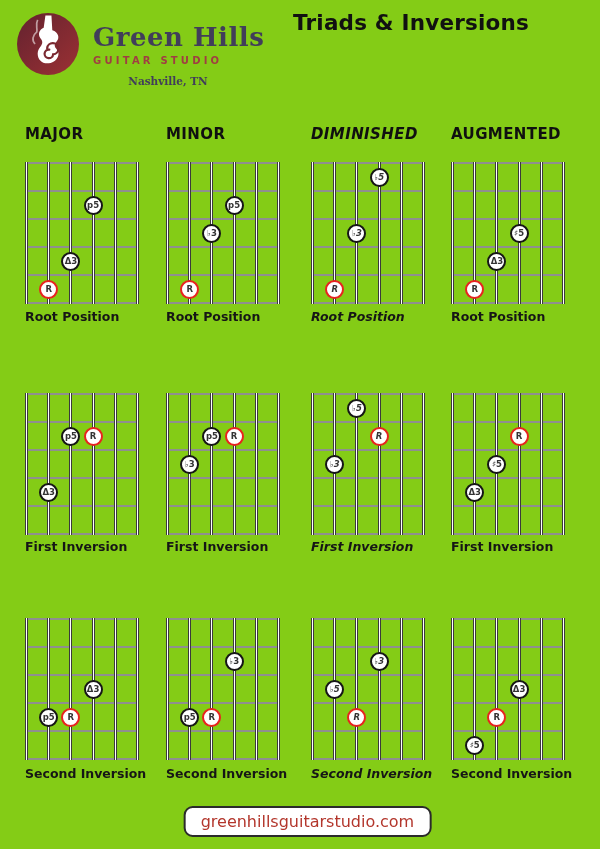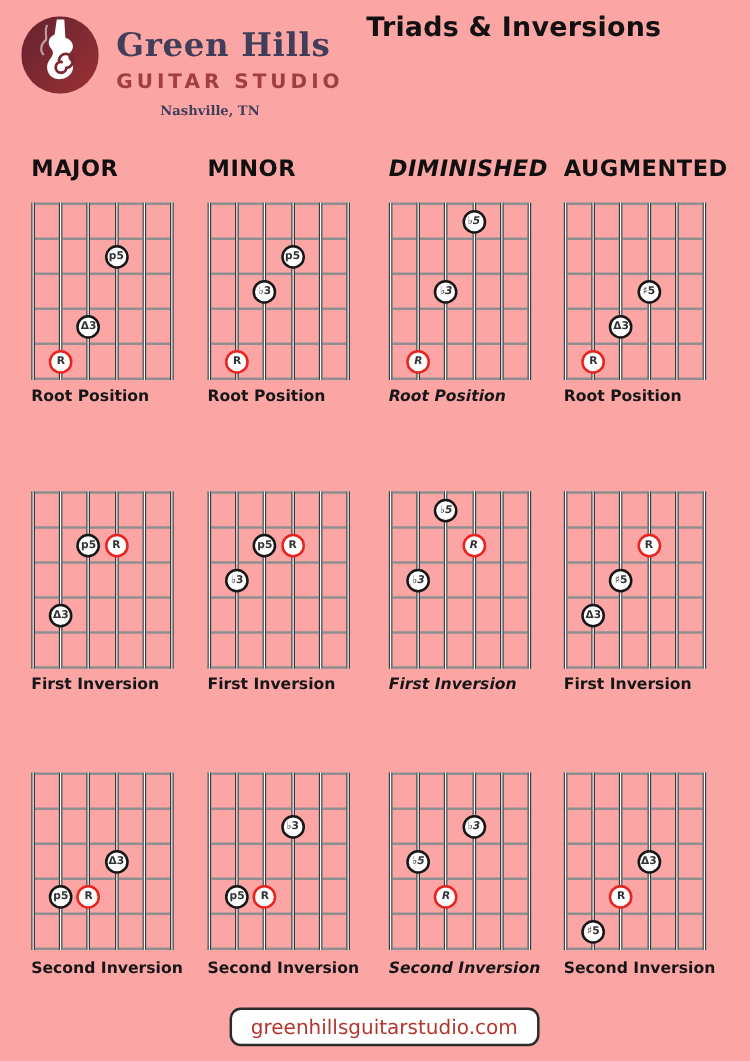--- a/index.html
+++ b/index.html
@@ -1,40 +1,40 @@
 <!DOCTYPE html>
 <html><head>
 <meta charset="utf-8">
 <style>
   html,body{margin:0;padding:0;background:#fff;}
-  .page{position:relative;width:600px;height:849px;background:#fca5a5;overflow:hidden;
+  .page{position:relative;width:600px;height:849px;background:#84cc16;overflow:hidden;
         font-family:"DejaVu Sans","Liberation Sans",sans-serif;}
 
   
   .logo{position:absolute;left:17px;top:13px;width:62px;height:62px;}
   .brand-text{position:absolute;left:93px;top:22px;width:160px;}
   .brand-name{font-family:"DejaVu Serif","Liberation Serif",serif;font-weight:bold;
               font-size:26px;color:#413e5a;letter-spacing:.5px;white-space:nowrap;}
-  .brand-tagline{font-size:16px;font-weight:bold;color:#a03e42;letter-spacing:3.2px;
+  .brand-tagline{font-size:10px;font-weight:bold;color:#a03e42;letter-spacing:3.2px;
                  margin-top:3px;white-space:nowrap;}
   .brand-location{font-family:"DejaVu Serif","Liberation Serif",serif;font-weight:bold;
                   font-size:10.5px;color:#413e5a;text-align:center;width:150px;margin-top:9px;}
 
   .title-block{position:absolute;left:293px;top:10px;width:285px;}
   .page-title{font-size:21.5px;font-weight:bold;color:#111;letter-spacing:.2px;}
   .page-subtitle{font-size:17px;font-weight:bold;color:#b3281c;margin-top:5px;}
 
   
   .grid-root{position:absolute;left:0;top:125px;width:600px;height:680px;}
   .column{position:absolute;top:0;width:120px;height:680px;}
   .column:nth-child(1){left:25px;}
   .column:nth-child(2){left:166px;}
   .column:nth-child(3){left:311px;font-style:italic;}
   .column:nth-child(4){left:451px;}
-  .col-label{position:absolute;top:0;left:0;font-size:18px;font-weight:bold;color:#101010;
+  .col-label{position:absolute;top:0;left:0;font-size:15px;font-weight:bold;color:#101010;
              letter-spacing:.4px;white-space:nowrap;text-align:center;}
   .fretboard{position:absolute;left:0;width:114px;height:142px;}
   .d0{top:37px;} .d1{top:268px;} .d2{top:493px;}
   .caption{position:absolute;left:0;font-size:12.5px;font-weight:bold;color:#161616;white-space:nowrap;}
   .c0{top:184px;} .c1{top:414px;} .c2{top:641px;text-align:center;}
 
   .fret{position:absolute;left:0;width:114px;height:2px;background:#8f8f8f;z-index:1;}
   .string{position:absolute;top:0;width:3px;height:142px;background:#ffffff;
           border-left:1px solid #3b3b3b;border-right:1px solid #3b3b3b;
           box-sizing:border-box;z-index:2;}

